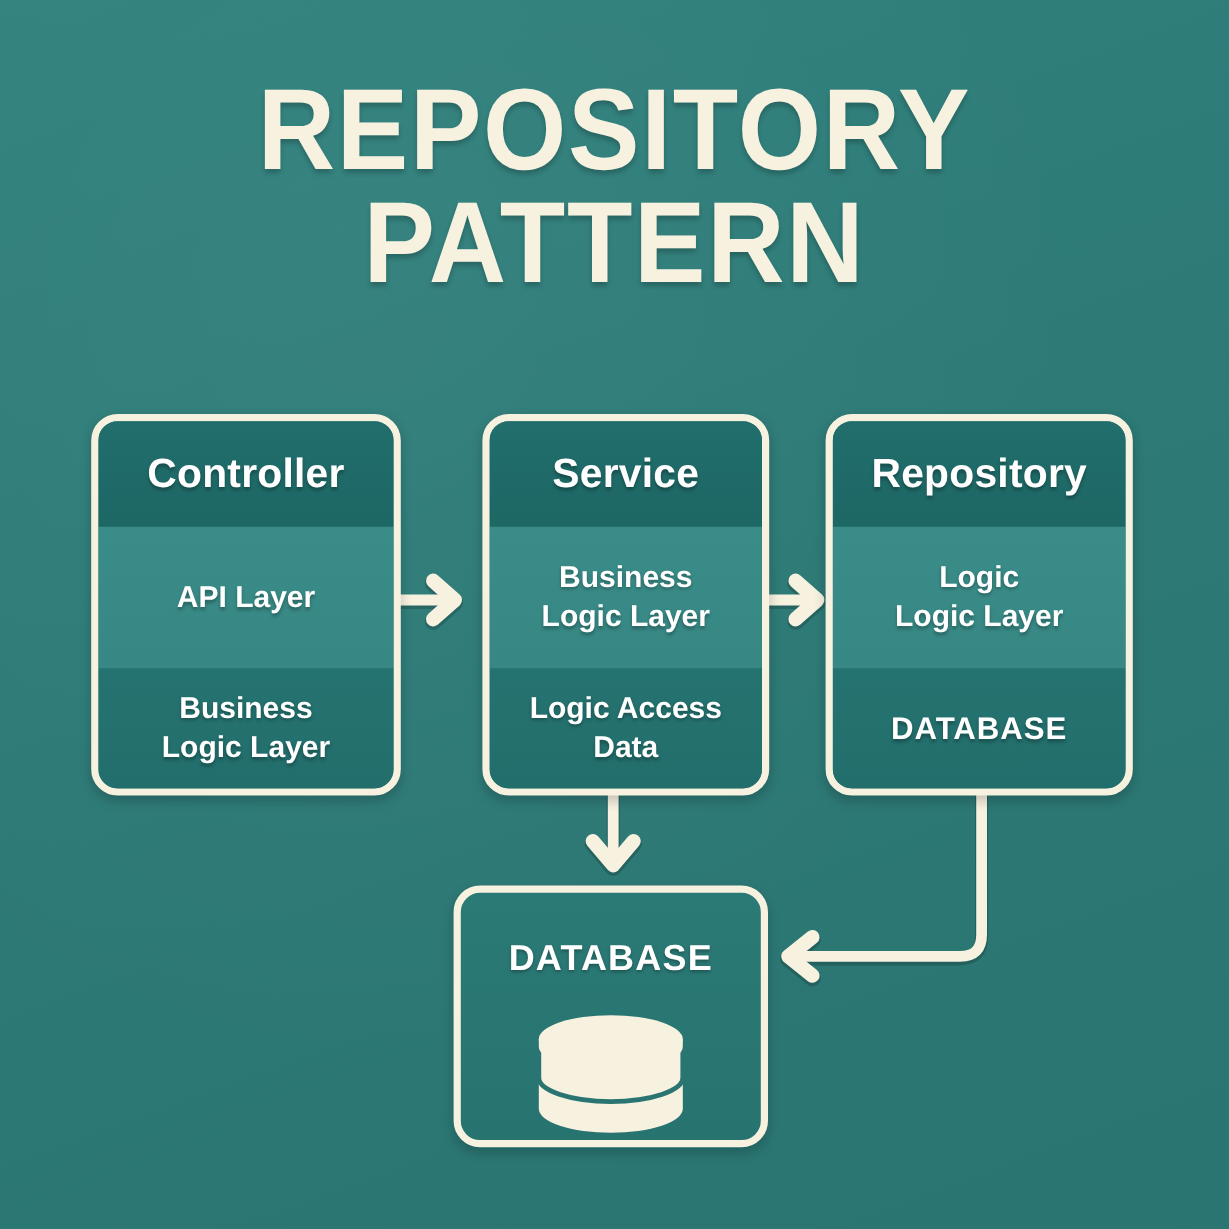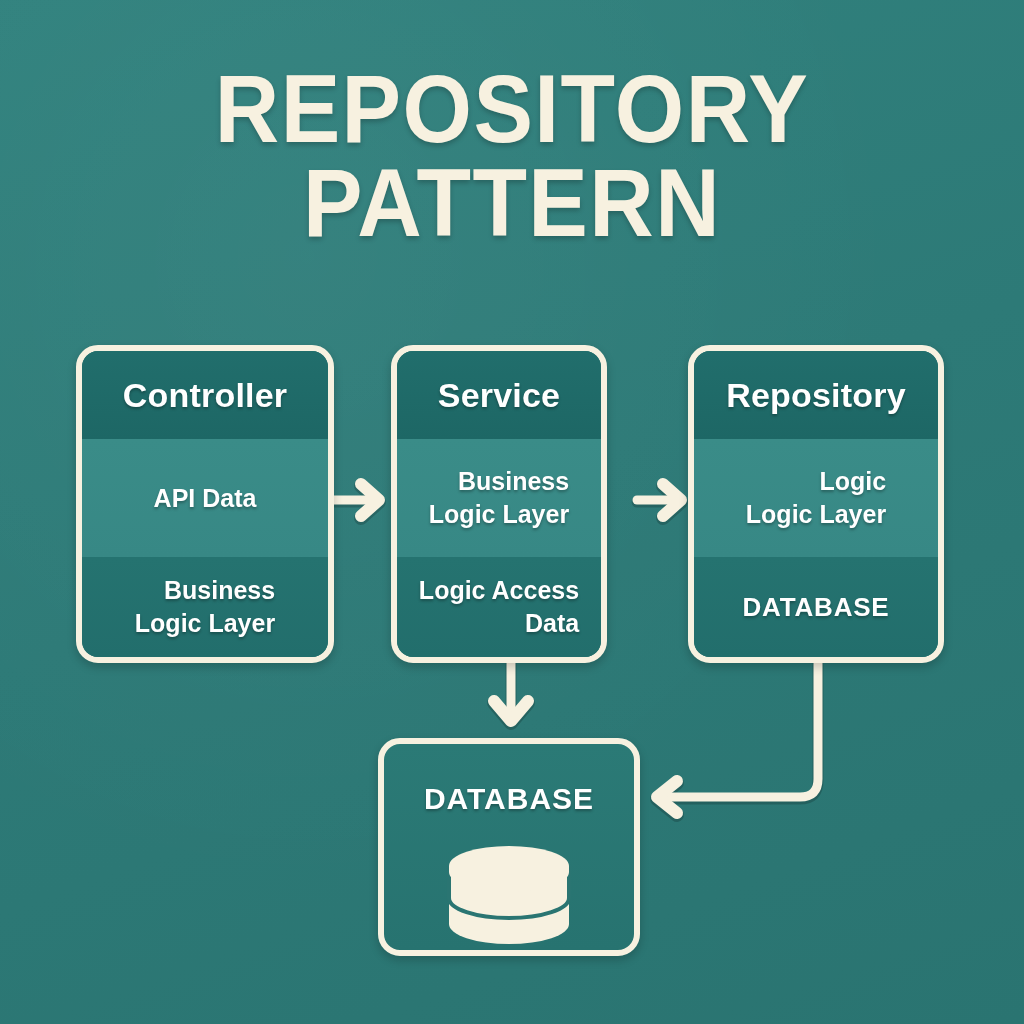--- a/index.html
+++ b/index.html
@@ -53,24 +53,24 @@
     border-radius: 22px;
     overflow: hidden;
     background: #2a7572;
     box-shadow: 0 4px 10px rgba(0,0,0,0.20);
   }
   .band {
     box-sizing: border-box;
     display: flex;
     align-items: center;
     justify-content: center;
-    text-align: right;
+    text-align: center;
     color: #ffffff;
     text-shadow: 0 2px 3px rgba(0,0,0,0.30);
-    padding: 0 8px;
+    padding: 0 24px;
   }
   .band-head {
     background: linear-gradient(180deg, #216e6c 0%, #1d6765 100%);
     font-size: 34px;
     font-weight: 700;
     height: 88px;
     letter-spacing: 0.2px;
   }
   .band-mid {
     background: linear-gradient(180deg, #3a8c88 0%, #378885 100%);
@@ -186,31 +186,31 @@
       <path class="ln-shadow" d="M818,665 L818,781 Q818,799 800,799 L666,799"></path>
       <path class="head-shadow" d="M677,783 L657,799 L677,815"></path>
       <path class="ln" d="M818,663 L818,779 Q818,797 800,797 L666,797"></path>
       <path class="head" d="M677,781 L657,797 L677,813"></path>
     </g>
   </svg>
 
   <div class="card" style="left:76px; top:345px; width:258px; height:318px;">
     <div class="band band-head">Controller</div>
     <div class="band band-mid">
-      <span>API Data</span>
+      <span>API Layer</span>
     </div>
     <div class="band band-bot">
       <span>
         <span>Business</span><br>
         <span>Logic Layer</span>
       </span>
     </div>
   </div>
 
-  <div class="card" style="left:391px; top:345px; width:216px; height:318px;">
+  <div class="card" style="left:402px; top:345px; width:239px; height:318px;">
     <div class="band band-head">Service</div>
     <div class="band band-mid">
       <span>
         <span>Business</span><br>
         <span>Logic Layer</span>
       </span>
     </div>
     <div class="band band-bot">
       <span>
         <span>Logic Access</span><br>

